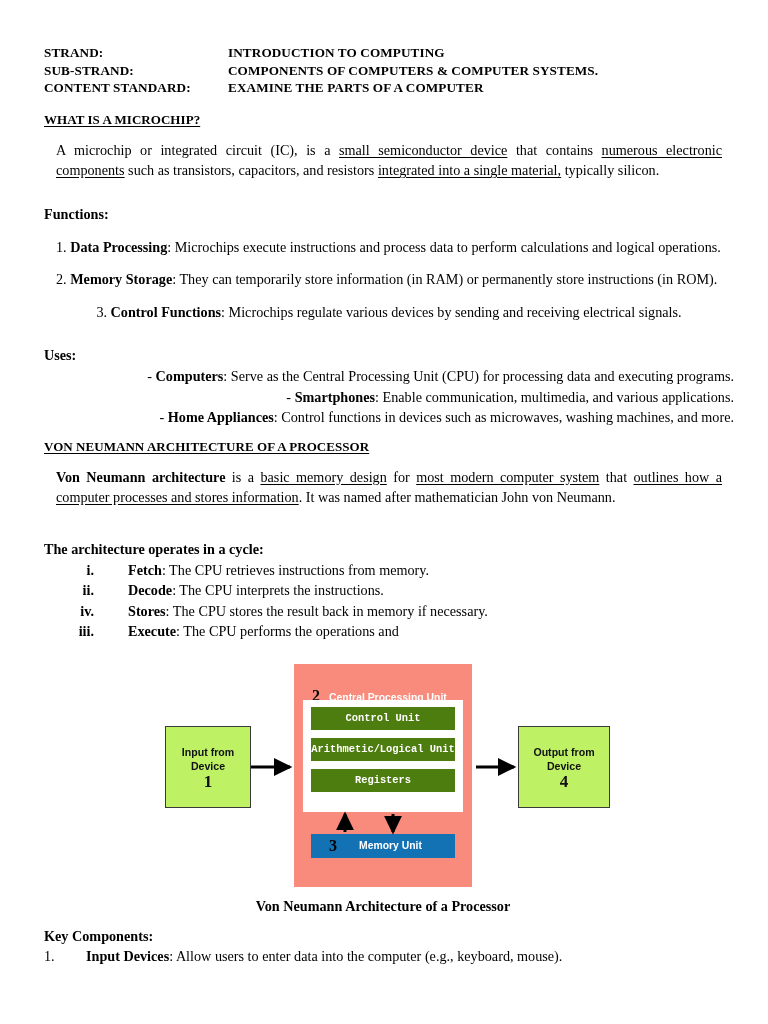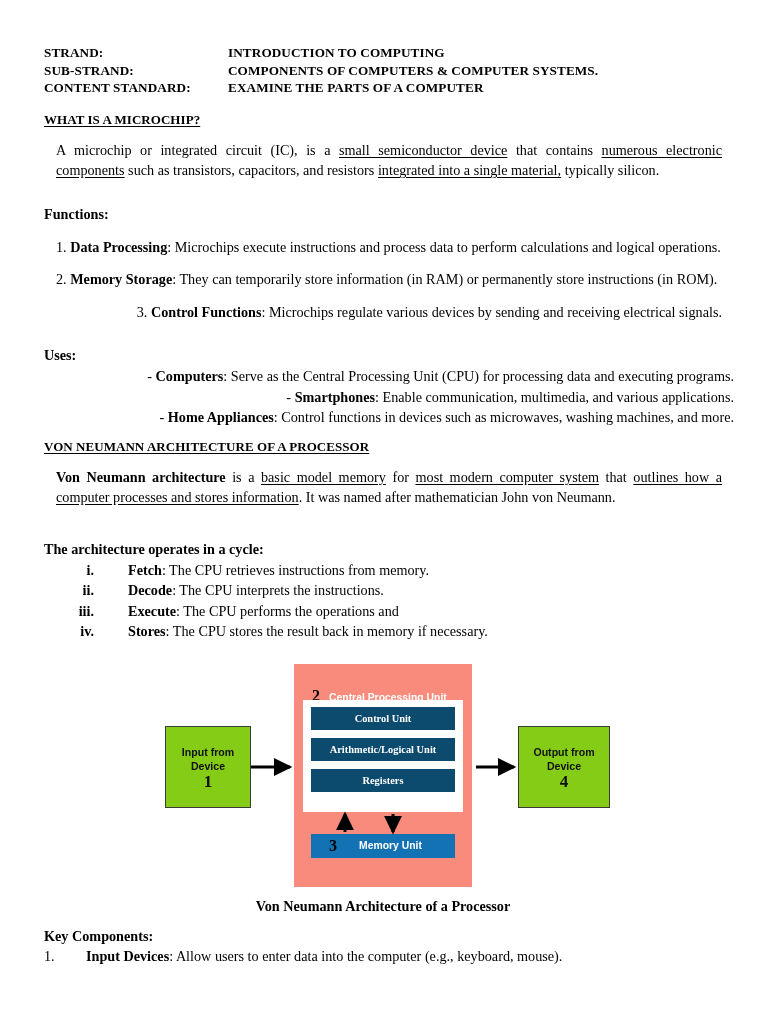--- a/index.html
+++ b/index.html
@@ -58,21 +58,21 @@
     text-underline-offset: 2px;
     letter-spacing: 0.05px;
   }
   p.body {
     font-size: 14.2px;
     line-height: 20.6px;
     margin: 12px;
     text-align: justify;
     text-justify: inter-word;
   }
-  p.body.nj { text-align: right; }
+  p.body.nj { text-align: center; }
   .b { font-weight: bold; }
   .u {
     text-decoration: underline;
     text-underline-offset: 2px;
   }
   h3.lbl {
     font-size: 14.2px;
     font-weight: bold;
     margin: 0;
     line-height: 20.6px;
@@ -132,21 +132,21 @@
     margin-top: 22px;
   }
   .diagram {
     position: absolute;
     left: 0; top: 0;
     width: 678px;
     height: 228px;
   }
   .io-box {
     position: absolute;
-    background: #84cc16;
+    background: #bef264;
     border: 1.6px solid #3a3a3a;
     box-sizing: border-box;
     display: flex;
     flex-direction: column;
     align-items: center;
     justify-content: center;
     font-family: "Liberation Sans", "DejaVu Sans", sans-serif;
     font-size: 10.6px;
     font-weight: bold;
     line-height: 14px;
@@ -185,26 +185,26 @@
     color: #ffffff;
     margin-top: 16px;
   }
   .cpu-inner {
     position: absolute;
     background: #ffffff;
     box-sizing: border-box;
     padding: 7px 8px 14px 8px;
   }
   .blue-bar {
-    background: #0c4a6e;
+    background: #4d7c0f;
     height: 23px;
     display: flex;
     align-items: center;
     justify-content: center;
-    font-family: Liberation Serif, serif;
+    font-family: Liberation Mono, monospace;
     font-size: 10.4px;
     font-weight: bold;
     color: #ffffff;
     margin-bottom: 8px;
     text-align: right;
   }
   .blue-bar:last-child { margin-bottom: 16px; }
   .mem-bar {
     position: absolute;
     background: #1372b4;
@@ -281,30 +281,30 @@
   <div class="spacer-xs"></div>
 
   <h3 class="lbl">Uses:</h3>
   <p class="line nj"><span>- </span><span class="b">Computers</span><span>: Serve as the Central Processing Unit (CPU) for processing data and executing programs.</span></p>
   <p class="line nj"><span>- </span><span class="b">Smartphones</span><span>: Enable communication, multimedia, and various applications.</span></p>
   <p class="line nj"><span>- </span><span class="b">Home Appliances</span><span>: Control functions in devices such as microwaves, washing machines, and more.</span></p>
 
   <div class="spacer-xs"></div>
 
   <h2 class="sec">VON NEUMANN ARCHITECTURE OF A PROCESSOR</h2>
-  <p class="body"><span class="b">Von Neumann architecture</span><span> is a </span><span class="u">basic model memory</span><span> for </span><span class="u">most modern computer system</span><span> that </span><span class="u">outlines how a computer processes and stores information</span><span>. It was named after mathematician John von Neumann.</span></p>
+  <p class="body"><span class="b">Von Neumann architecture</span><span> is a </span><span class="u">basic memory design</span><span> for </span><span class="u">most modern computer system</span><span> that </span><span class="u">outlines how a computer processes and stores information</span><span>. It was named after mathematician John von Neumann.</span></p>
 
   <div class="spacer-md"></div>
 
   <h3 class="lbl">The architecture operates in a cycle:</h3>
   <ul class="rlist">
     <li><span class="rn">i.</span><span class="b">Fetch</span><span>: The CPU retrieves instructions from memory.</span></li>
     <li><span class="rn">ii.</span><span class="b">Decode</span><span>: The CPU interprets the instructions.</span></li>
+    <li><span class="rn">iv.</span><span class="b">Stores</span><span>: The CPU stores the result back in memory if necessary.</span></li>
     <li><span class="rn">iii.</span><span class="b">Execute</span><span>: The CPU performs the operations and</span></li>
-    <li><span class="rn">iv.</span><span class="b">Stores</span><span>: The CPU stores the result back in memory if necessary.</span></li>
   </ul>
 
   <div class="figure">
     <div class="diagram">
 
       <div class="io-box" style="left:121px; top:62px; width:86px; height:82px;">
         <span>Input from</span>
         <span>Device</span>
         <span class="num">1</span>
       </div>

